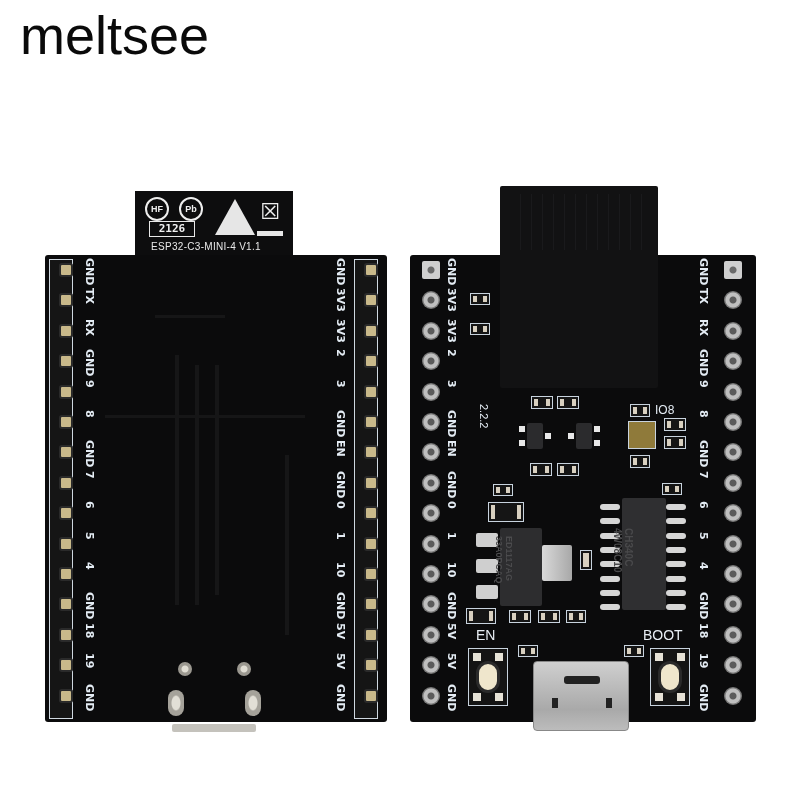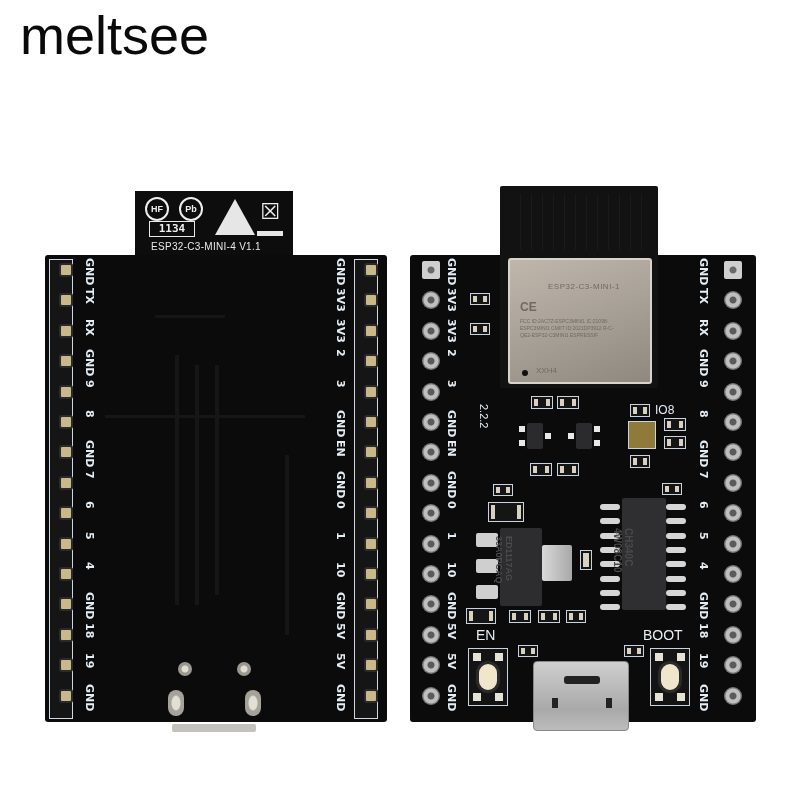--- a/index.html
+++ b/index.html
@@ -75,21 +75,21 @@
 <body>
 
 <div class="brand">meltsee</div>
 
 <div class="back-tab">
   <div class="circ" style="left:10px">HF</div>
   <div class="circ" style="left:44px">Pb</div>
   <div class="esd"></div>
   <div class="weee">☒</div>
   <div class="weee-bar"></div>
-  <div class="label-box">1134</div>
+  <div class="label-box">2126</div>
   <div class="model">ESP32-C3-MINI-4  V1.1</div>
 </div>
 
 <div class="pcb pcb-back">
 
   <div class="trace" style="left:110px;top:60px;width:70px;height:3px;"></div>
   <div class="trace" style="left:130px;top:100px;width:4px;height:250px;"></div>
   <div class="trace" style="left:150px;top:110px;width:4px;height:240px;"></div>
   <div class="trace" style="left:170px;top:110px;width:4px;height:230px;"></div>
   <div class="trace" style="left:240px;top:200px;width:4px;height:180px;"></div>
@@ -167,27 +167,20 @@
 <div class="ant-pad" style="left:178px;top:662px;"></div>
 <div class="ant-pad" style="left:237px;top:662px;"></div>
 <div class="oval-pad" style="left:168px;top:690px;"></div>
 <div class="oval-pad" style="left:245px;top:690px;"></div>
 <div class="usb-back"></div>
 
 <div class="pcb pcb-front"></div>
 
 <div class="module">
   <div class="antenna-lines"></div>
-  <div class="shield">
-    <div class="title">ESP32-C3-MINI-1</div>
-    <div class="ce">CE</div>
-    <div class="fine">FCC ID:2AC7Z-ESPC3MINI1 IC:21098-ESPC3MINI1 CMIIT ID:2021DP3912 R-C-QE2-ESP32-C3MINI1 ESPRESSIF</div>
-    <div class="dot"></div>
-    <div class="code">XXH4</div>
-  </div>
 </div>
 
 <div id="front-left-pins">
     <div class="hole square" style="left: 422px; top: 261px;"></div>
     <div class="pin-label" style="left: 458px; top: 258px;">GND</div>
     <div class="hole" style="left: 422px; top: 291.4px;"></div>
     <div class="pin-label" style="left: 458px; top: 288.4px;">3V3</div>
     <div class="hole" style="left: 422px; top: 321.8px;"></div>
     <div class="pin-label" style="left: 458px; top: 318.8px;">3V3</div>
     <div class="hole" style="left: 422px; top: 352.2px;"></div>

